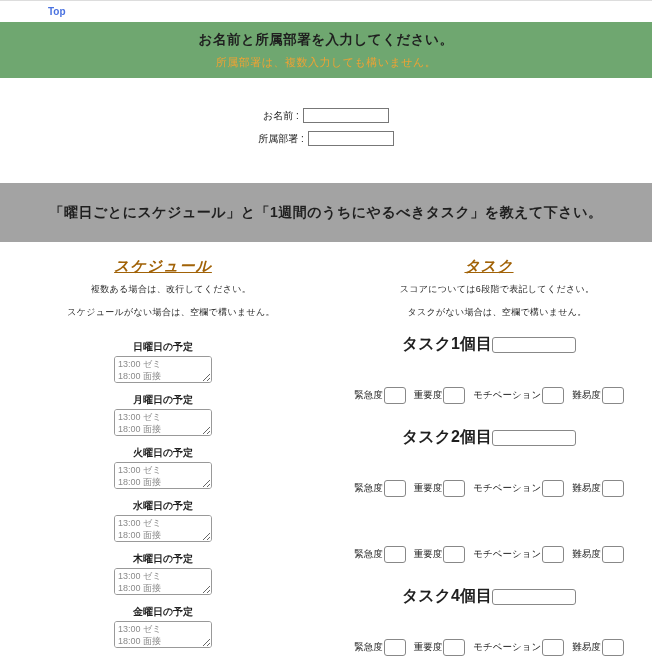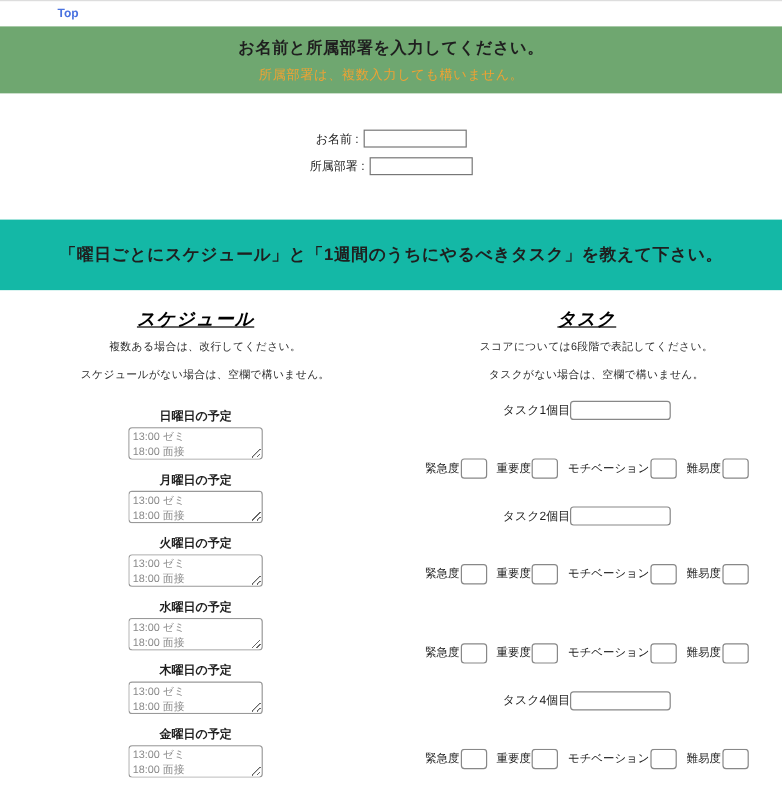--- a/index.html
+++ b/index.html
@@ -17,46 +17,46 @@
     display:flex; flex-direction:column; justify-content:center; align-items:center; gap:6px;
   }
   .green-heading { font-size:13.5px; font-weight:bold; color:#1f1f1f; letter-spacing:0.5px; }
   .green-note { font-size:11px; color:#efa233; letter-spacing:0.5px; }
 
   .profile { height:105px; padding-top:30px; background:#fff; }
   .profile-row { display:flex; justify-content:center; align-items:center; margin-bottom:8px; }
   .profile-row label { font-size:10px; color:#222; margin-right:4px; white-space:pre; }
   .profile-input { width:86px; height:15px; border:1px solid #777; background:#fff; font-size:10px; padding:0 2px; }
 
-  .pink-banner { background:#14b8a6; height:59px; display:flex; align-items:center; justify-content:center; }
+  .pink-banner { background:#a3a3a3; height:59px; display:flex; align-items:center; justify-content:center; }
   .pink-heading { font-size:14px; font-weight:bold; color:#1f1f1f; letter-spacing:0.5px; }
 
   .columns { display:flex; background:#fff; }
   .col { width:50%; text-align:center; padding-top:15px; }
   .col-title {
     font-size:15px; font-weight:bold; font-style:italic;
-    text-decoration:underline; display:inline-block; margin-bottom:7px; color:#000000;
+    text-decoration:underline; display:inline-block; margin-bottom:7px; color:#a16207;
     letter-spacing:1px;
   }
   .col-note { font-size:9px; color:#2a2a2a; margin-bottom:10px; letter-spacing:0.3px;margin-left:16px; }
   .col-note.last { margin-bottom:21px; }
   .col-note.last-task { margin-bottom:15px; }
 
   .day-block { margin-bottom:10px; }
   .day-label { font-size:10px; font-weight:bold; margin-bottom:2px; color:#1f1f1f; }
   .day-input {
-    width:112px; height:27px; border:1px solid #999; border-radius:3px;
+    width:98px; height:27px; border:1px solid #999; border-radius:3px;
     font-family:"Liberation Sans", sans-serif; font-size:9px; line-height:1.35;
     padding:1px 3px; color:#333; resize:both; display:inline-block; vertical-align:top;
   }
   .day-input::placeholder { color:#8a8a8a; }
 
   .task-block { margin-bottom:23px; }
   .task-row1 { display:flex; justify-content:center; align-items:center; margin-bottom:6px; }
-  .task-label { font-size:10px; font-weight:normal; color:#1f1f1f; }
+  .task-label { font-size:16px; font-weight:bold; color:#1f1f1f; }
   .task-input { width:84px; height:16px; border:1px solid #888; border-radius:3px; font-size:10px; padding:0 2px; }
   .score-row { display:flex; justify-content:center; align-items:center; gap:8px; }
   .score-group { display:flex; align-items:center;margin-top:26px; }
   .score-label { font-size:9.5px; color:#222; }
   .score-input { width:22px; height:17px; border:1px solid #888; border-radius:3px; margin-left:1px; font-size:10px; text-align:center; }
 </style>
 </head>
 <body>
 
 <div class="topbar">

